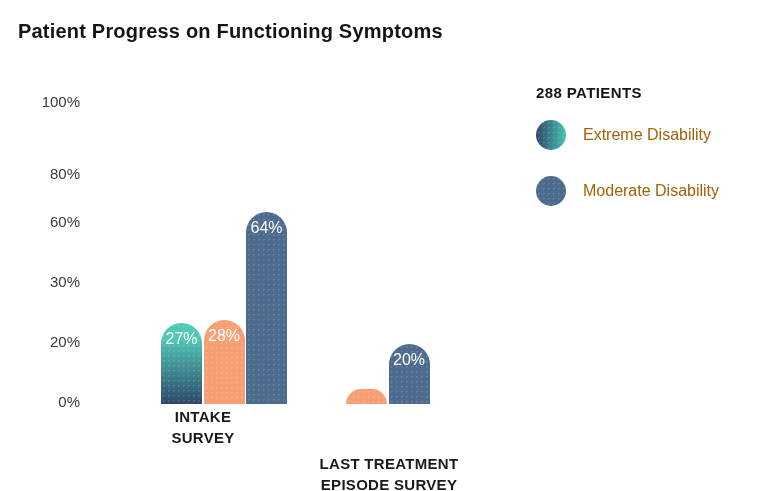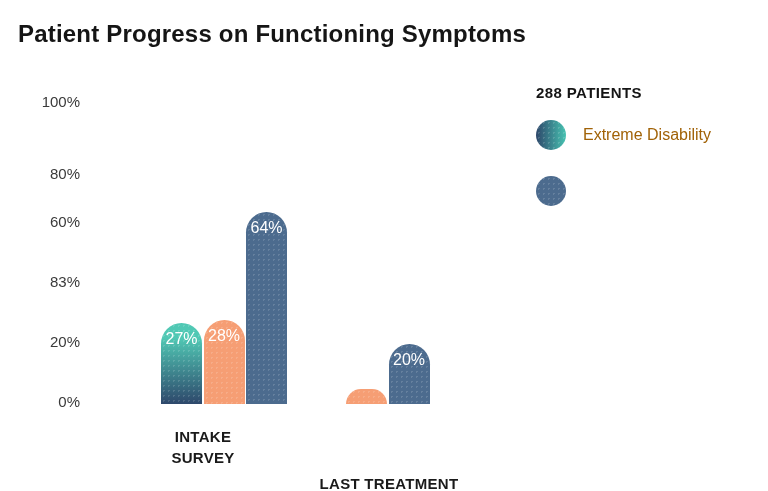--- a/index.html
+++ b/index.html
@@ -5,21 +5,21 @@
   html, body { margin: 0; padding: 0; }
   body {
     width: 768px; height: 491px;
     background: #ffffff;
     font-family: "Liberation Sans", sans-serif;
     position: relative;
     overflow: hidden;
   }
   .chart-title {
     position: absolute; left: 18px; top: 20px;
-    font-size: 24px; font-weight: bold; color: #151515;
+    font-size: 20px; font-weight: bold; color: #151515;
     letter-spacing: 0.2px;
   }
   #plot { position: absolute; inset: 0; }
   .ytick {
     position: absolute; left: 18px; width: 62px;
     text-align: right; font-size: 15px; color: #3a3a3a;
     line-height: 20px;
   }
   .bar {
     position: absolute;
@@ -30,21 +30,21 @@
     border-radius: inherit;
     background-image: radial-gradient(rgba(255,255,255,0.14) 1px, rgba(255,255,255,0) 1px);
     background-size: 5px 5px;
   }
   .bar-label {
     position: absolute; top: 7px; left: 0; right: 0;
     text-align: center; color: #ffffff;
     font-size: 16px; line-height: 18px;
   }
   .cat-label {
-    position: absolute; top: 426px;
+    position: absolute; top: 406px;
     transform: translateX(-50%);
     width: 220px; text-align: center;
     font-size: 15px; font-weight: bold; color: #1a1a1a;
     line-height: 21px; letter-spacing: 0.3px;
     white-space: pre-line;
   }
   .legend {
     position: absolute; left: 536px; top: 84px; width: 220px;
   }
   .legend-header {
@@ -69,21 +69,21 @@
 </style>
 </head>
 <body>
 
 <div class="chart-title">Patient Progress on Functioning Symptoms</div>
 
 <div id="plot">
     <div class="ytick" style="top: 92px;">100%</div>
     <div class="ytick" style="top: 164px;">80%</div>
     <div class="ytick" style="top: 212px; text-align: right;">60%</div>
-    <div class="ytick" style="top: 272px;">83%</div>
+    <div class="ytick" style="top: 272px;">30%</div>
     <div class="ytick" style="top: 332px;">20%</div>
     <div class="ytick" style="top: 392px;">0%</div>
     <div class="bar" style="left: 161px; width: 41px; top: 323px; height: 81px; background: linear-gradient(rgb(80, 200, 180) 18%, rgb(46, 72, 107) 100%);">
       <span class="bar-label">27%</span>
     </div>
     <div class="bar" style="left: 203.5px; width: 41px; top: 320px; height: 84px; background: rgb(246, 158, 116);">
       <span class="bar-label">28%</span>
     </div>
     <div class="bar" style="left: 346px; width: 41px; top: 389px; height: 15px; background: rgb(246, 158, 116);"></div>
     <div class="bar" style="left: 246px; width: 41px; top: 212px; height: 192px; background: rgb(76, 107, 142);">
@@ -100,15 +100,16 @@
 
 <div class="legend">
   <div class="legend-header">288 PATIENTS</div>
   <div class="legend-rows">
     <div class="legend-row">
       <span class="legend-swatch" style="background: linear-gradient(90deg, rgb(46, 72, 107), rgb(71, 194, 177));"></span>
       <span class="legend-label">Extreme Disability</span>
     </div>
     <div class="legend-row">
       <span class="legend-swatch" style="background: rgb(76, 107, 142);"></span>
+      <span class="legend-label">Moderate Disability</span>
     </div>
   </div>
 </div>
 
 </body></html>

